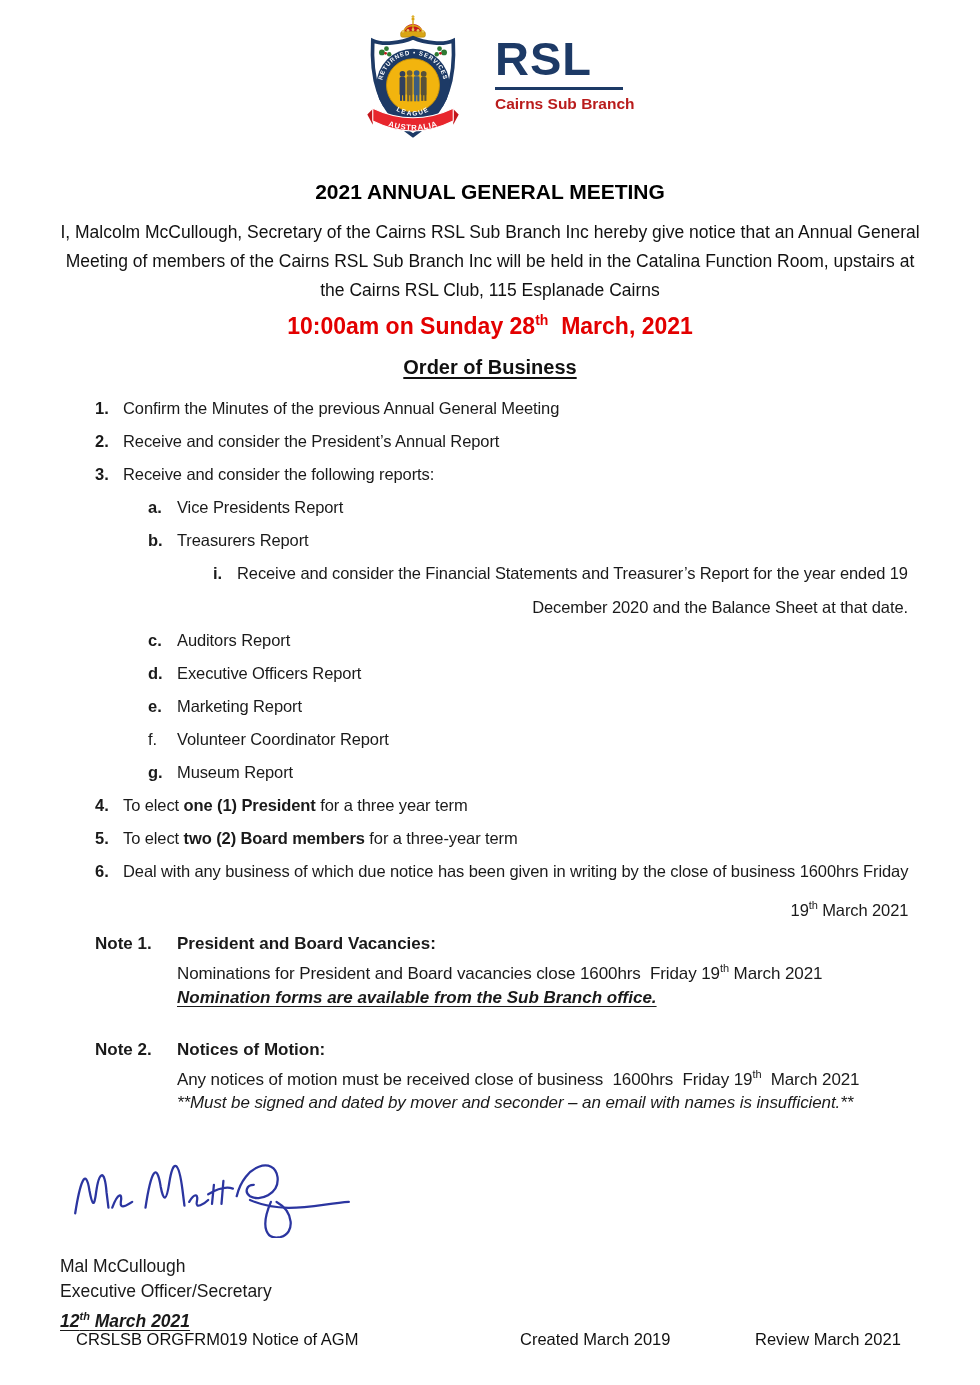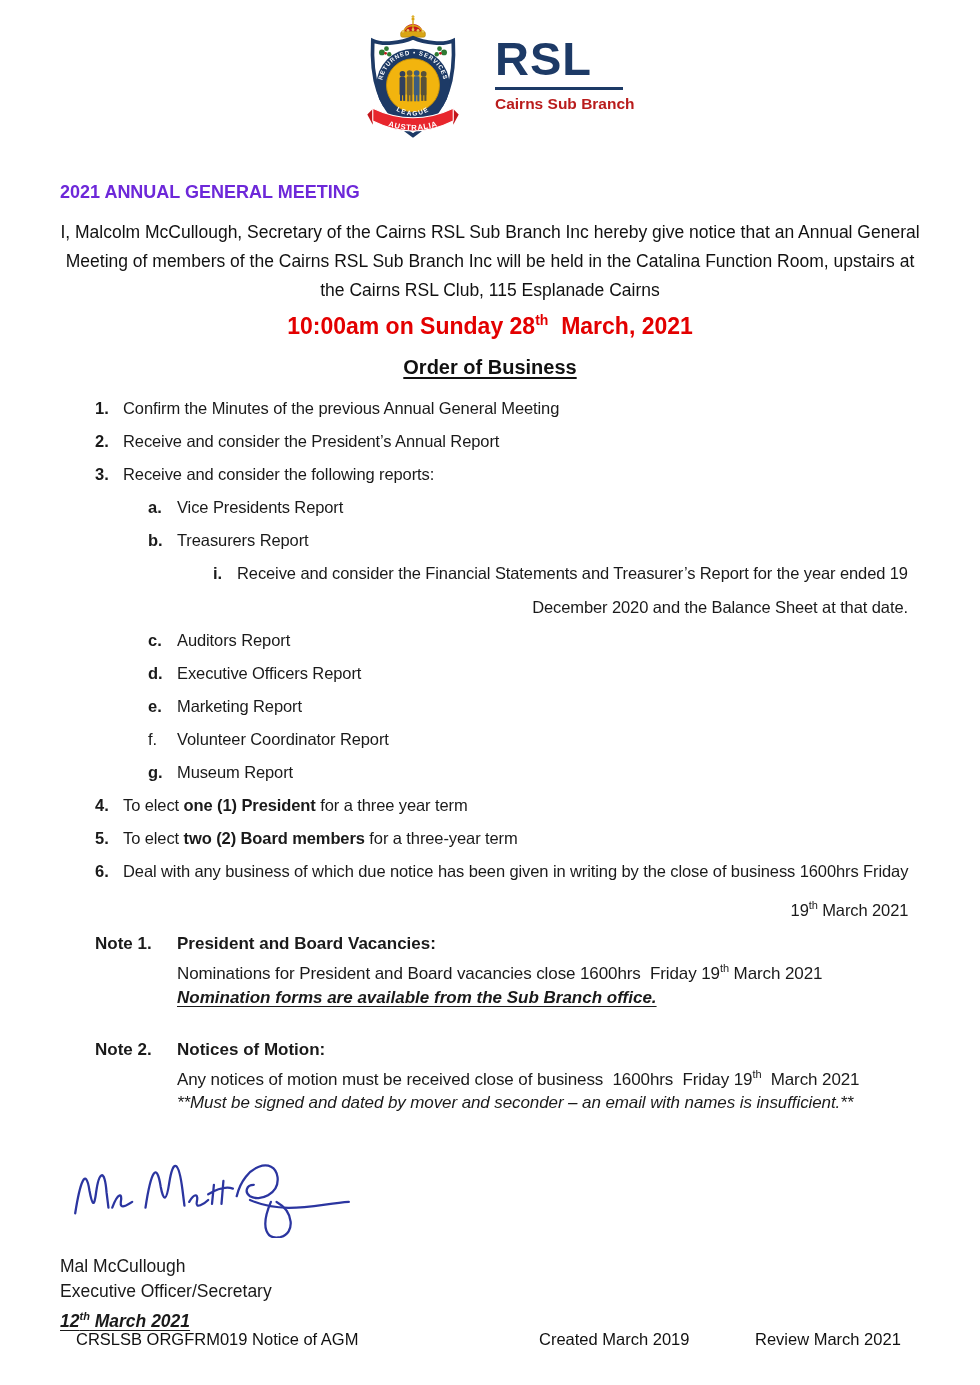--- a/index.html
+++ b/index.html
@@ -30,25 +30,25 @@
     letter-spacing: 1px; line-height: 1;
   }
   .wordmark .rule { height: 3px; background: #1d3a66; margin: 5px 0 5px 0; width: 100%; }
   .wordmark .branch {
     font-size: 15.5px; font-weight: bold; color: #b91c1c; white-space: nowrap;
   }
 
   
   h1.title {
     margin-top: 36px;
-    text-align: left;
-    font-size: 18px;
+    text-align: center;
+    font-size: 21px;
     line-height: 28px;
     font-weight: bold;
-    color: #6d28d9;
+    color: #000000;
   }
   p.notice {
     margin: 12px auto 0 auto;
     max-width: 862px;
     text-align: center;
     font-size: 17.5px;
     line-height: 29px;
     color: #111;
   }
   p.datetime {
@@ -111,21 +111,21 @@
   .signoff .sig-date sup { font-size: 11px; }
 
   
   .footer {
     position: absolute;
     left: 58px; right: 60px; top: 1330px;
     font-size: 16.5px; color: #111;
   }
   .footer span { position: absolute; top: 0; white-space: nowrap; }
   .footer .f-left { left: 18px; }
-  .footer .f-center { left: 481px; }
+  .footer .f-center { left: 462px; }
   .footer .f-right { left: 697px; }
 </style>
 </head>
 <body>
 
 <div class="page">
 
   <header class="logo-row">
     <svg class="badge-svg" viewBox="0 0 120 140" aria-hidden="true">
       <defs>

